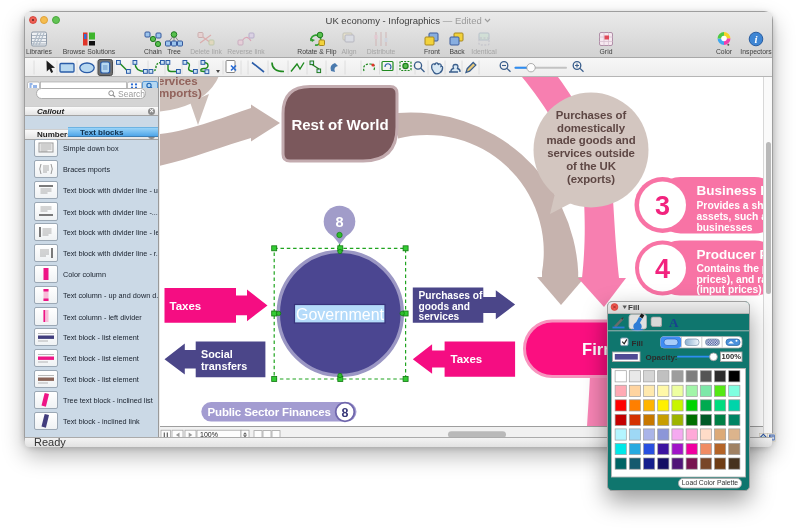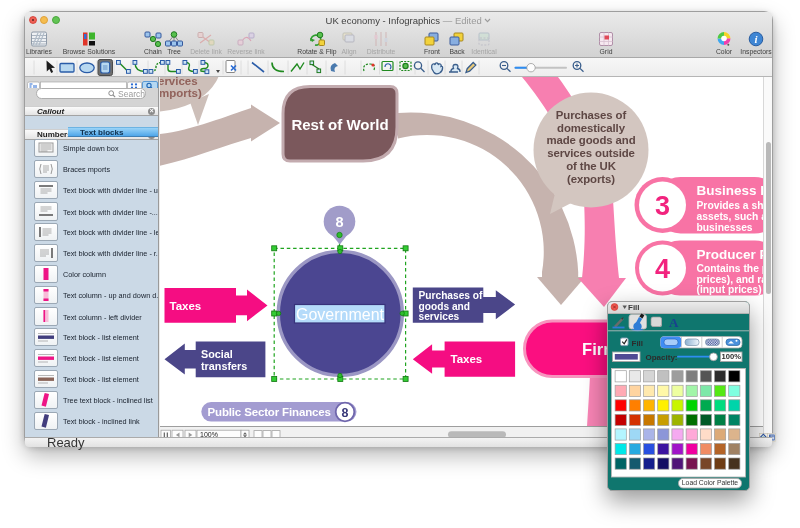--- a/index.html
+++ b/index.html
@@ -21,21 +21,21 @@
 #lpanel { position:absolute; left:0; top:65px; width:134px; height:360px; background:#cbd9e6; border-right:1px solid #9a9a9a; overflow:hidden; }
 #libbar { position:absolute; left:0; top:0; width:133px; height:10.5px; background:#d6d6d6; }
 #searchrow { position:absolute; left:0; top:10.5px; width:133px; height:18px; background:#d4d4d4; }
 #sfield { position:absolute; left:11px; top:0; width:110px; height:11px; background:#fff; border:1px solid #adadad; border-radius:6px; font-size:8.5px; color:#9b9b9b; text-align:right; line-height:10px; }
 .cat { position:absolute; left:0; width:133px; height:10.5px; background:linear-gradient(#fbfbfb,#e4e4e4); border-top:1px solid #cfcfcf; border-bottom:1px solid #a3a3a3; font-size:8px; font-weight:bold; color:#1c1c1c; line-height:10px; padding-left:12px; }
 .cat .x { position:absolute; right:3px; top:1.5px; width:7px; height:7px; border-radius:50%; background:#8b8b8b; color:#fff; font-size:7px; line-height:6.5px; text-align:center; font-weight:bold; }
 .row { position:absolute; left:0; width:134px; height:21px; }
 .tile { position:absolute; left:9px; top:1px; width:24px; height:18.5px; background:linear-gradient(#ffffff,#eff2f4); border:1px solid #9ba8b5; border-radius:2px; }
 .rlab { position:absolute; left:38px; top:50%; transform:translateY(-50%); font-size:7.3px; color:#18202c; white-space:nowrap; }
 
-#status { position:absolute; left:0; top:425px; width:747px; height:9.5px; background:linear-gradient(#f3f3f3,#e2e2e2); border-top:1px solid #ababab; border-radius:0 0 4px 4px; font-size:13px; color:#333; line-height:9px; padding-left:22px; }
+#status { position:absolute; left:0; top:425px; width:747px; height:9.5px; background:linear-gradient(#f3f3f3,#e2e2e2); border-top:1px solid #ababab; border-radius:0 0 4px 4px; font-size:11px; color:#333; line-height:9px; padding-left:9px; }
 
 #canvas { position:absolute; left:135px; top:65px; width:603px; height:348.5px; background:#ffffff; overflow:hidden; }
 #vscroll { position:absolute; left:738px; top:65px; width:9px; height:360px; background:#fafafa; border-left:1px solid #d8d8d8; }
 #vthumb { position:absolute; left:1.5px; top:65px; width:5.5px; height:152px; background:#b9b9b9; border-radius:3px; }
 #cbottom { position:absolute; left:135px; top:413.5px; width:603px; height:11.5px; background:#f1f1f1; border-top:1px solid #9e9e9e; }
 
 #dlg { position:absolute; left:607px; top:301px; width:143px; height:190px; background:#0f766e; border:1px solid #9f9f9f; border-radius:5px; box-shadow:0 10px 24px rgba(0,0,0,0.4); }
 #dtitle { position:absolute; left:0; top:0; width:141px; height:11.5px; background:linear-gradient(#ebebeb,#d5d5d5); border-bottom:1px solid #b2b2b2; border-radius:4px 4px 0 0; }
 </style>
 </head>

